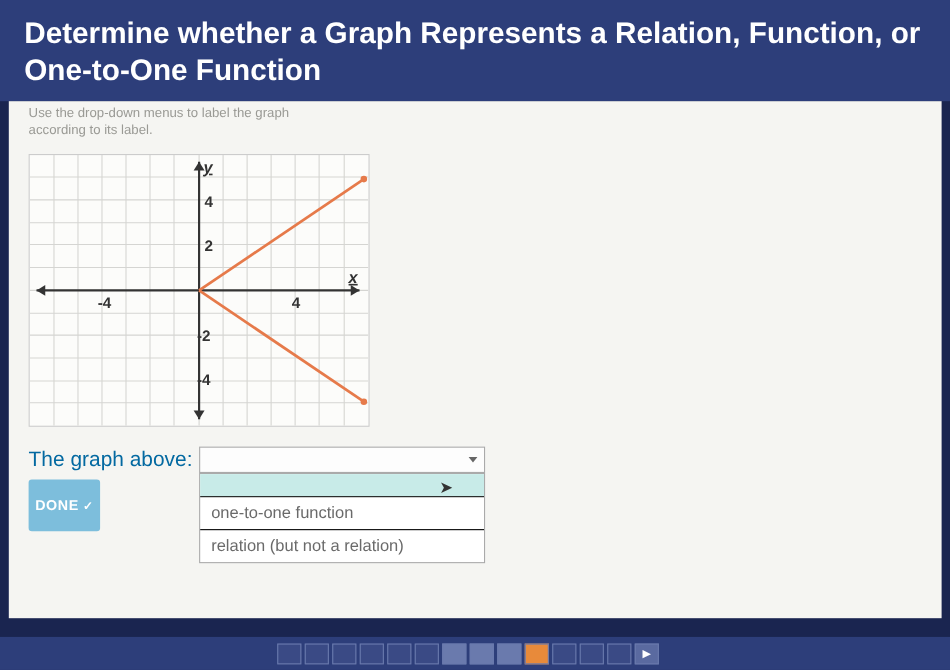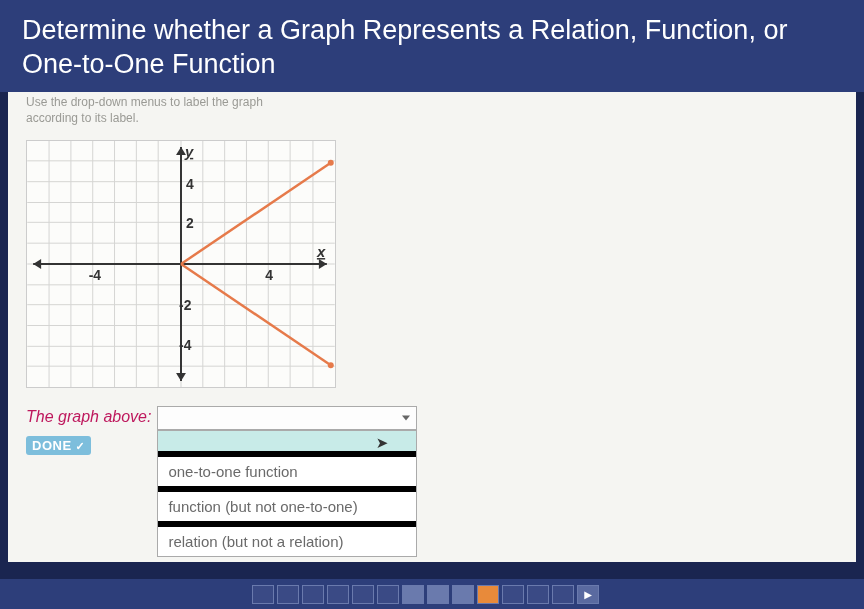--- a/index.html
+++ b/index.html
@@ -14,21 +14,21 @@
       background: #1a2550;
       overflow: hidden;
     }
     .header {
       background: #2d3e7a;
       padding: 14px 22px 10px 22px;
       color: #fff;
     }
     .header h1 {
       font-size: 27px;
-      font-weight: normal;
+      font-weight: bold;
       line-height: 1.25;
     }
     .content-panel {
       background: #f5f5f2;
       margin: 0 8px;
       padding: 0 18px 12px 18px;
       min-height: 470px;
       position: relative;
     }
     .instructions {
@@ -52,24 +52,23 @@
       display: block;
     }
     .answer-row {
       display: flex;
       align-items: flex-start;
       gap: 6px;
       margin-top: 14px;
       position: relative;
     }
     .answer-label {
-      color: #be185d;
-      font-size: 16px;
+      color: #0369a1;
+      font-size: 19px;
       padding-top: 2px;
-      font-style: italic;
     }
     .select-wrapper {
       position: relative;
       width: 260px;
     }
     .select-box {
       width: 100%;
       height: 24px;
       border: 1px solid #aaa;
       background: #fdfdfd;
@@ -94,21 +93,21 @@
       left: 0;
       width: 100%;
       background: #fff;
       border: 1px solid #aaa;
       z-index: 10;
     }
     .dropdown-item {
       padding: 6px 10px;
       font-size: 15px;
       color: #6a6a6a;
-      border-top: 6px solid #000000;
+      border-top: 1px solid #000000;
       cursor: pointer;
     }
     .dropdown-item.highlighted {
       background: #c8ebe8;
       border-top: none;
       height: 20px;
       padding: 2px 10px;
       position: relative;
     }
     .cursor-arrow {
@@ -121,21 +120,21 @@
     .done-btn {
       margin-top: 6px;
     }
     .done-badge {
       display: inline-flex;
       align-items: flex-end;
       background: #7dbedc;
       color: #fff;
       font-weight: bold;
       font-size: 13px;
-      padding: 2px 6px;
+      padding: 16px 6px;
       border-radius: 3px;
       gap: 4px;
       letter-spacing: 0.5px;
     }
     .done-check {
       font-size: 11px;
     }
     .footer-bar {
       position: absolute;
       bottom: 0;
@@ -251,21 +250,20 @@
       <div class="select-box">
         <span></span>
         <span class="select-caret"></span>
       </div>
       <div class="dropdown-list">
         <div class="dropdown-item highlighted">
           <span></span>
           <span class="cursor-arrow">➤</span>
         </div>
         <div class="dropdown-item">one-to-one function</div>
-        <div class="dropdown-item">function (but not one-to-one)</div>
         <div class="dropdown-item">relation (but not a relation)</div>
       </div>
     </div>
   </div>
 
   <div class="done-btn">
     <span class="done-badge">
       <span>DONE</span>
       <span class="done-check">✓</span>
     </span>

